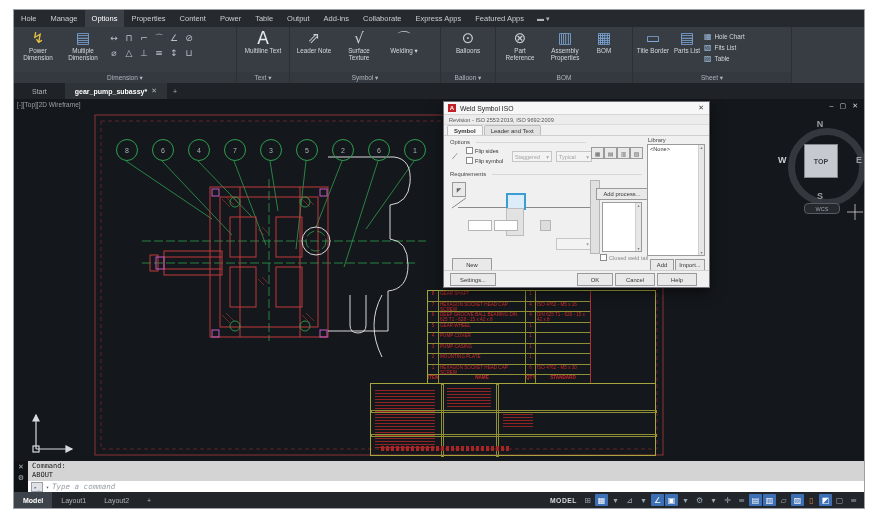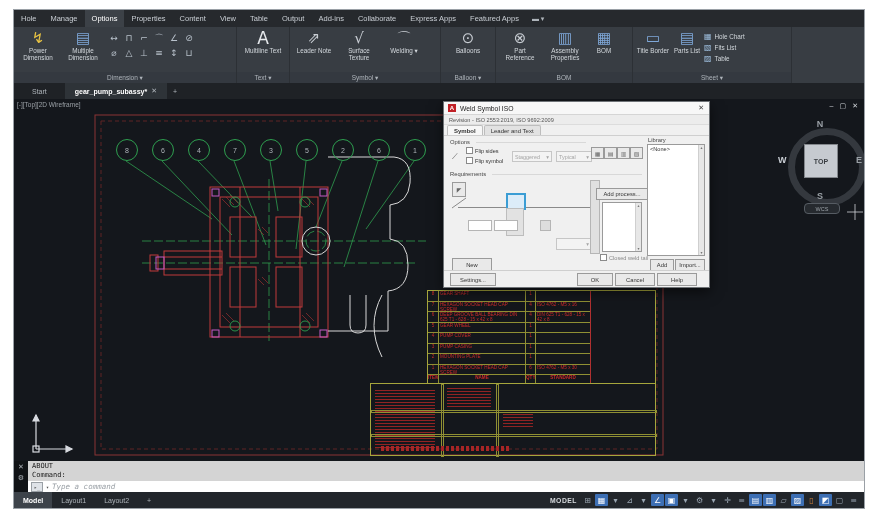--- a/index.html
+++ b/index.html
@@ -155,21 +155,21 @@
         <div class="rtab">Hole</div>
 
         <div class="rtab">Manage</div>
 
         <div class="rtab active">Options</div>
 
         <div class="rtab">Properties</div>
 
         <div class="rtab">Content</div>
 
-        <div class="rtab">View</div>
+        <div class="rtab">Power</div>
 
         <div class="rtab">Table</div>
 
         <div class="rtab">Output</div>
 
         <div class="rtab">Add-ins</div>
 
         <div class="rtab">Collaborate</div>
 
         <div class="rtab">Express Apps</div>
@@ -613,22 +613,22 @@
     </div>
   </div>
 
   <div class="cmd-area">
     <div class="cmd-icons">
       <span>✕</span>
       <span>⚙</span>
     </div>
     <div class="cmd-right">
       <div class="cmd-history">
+        <div>Command:</div>
         <div>ABOUT</div>
-        <div>Command:</div>
       </div>
       <div class="cmd-input">
         <span class="cmd-prompt-icon">▸_</span>
         <span class="cmd-caret">▾</span>
         <span class="cmd-ph">Type a command</span>
       </div>
     </div>
   </div>
 
   <div class="bottom-bar">

